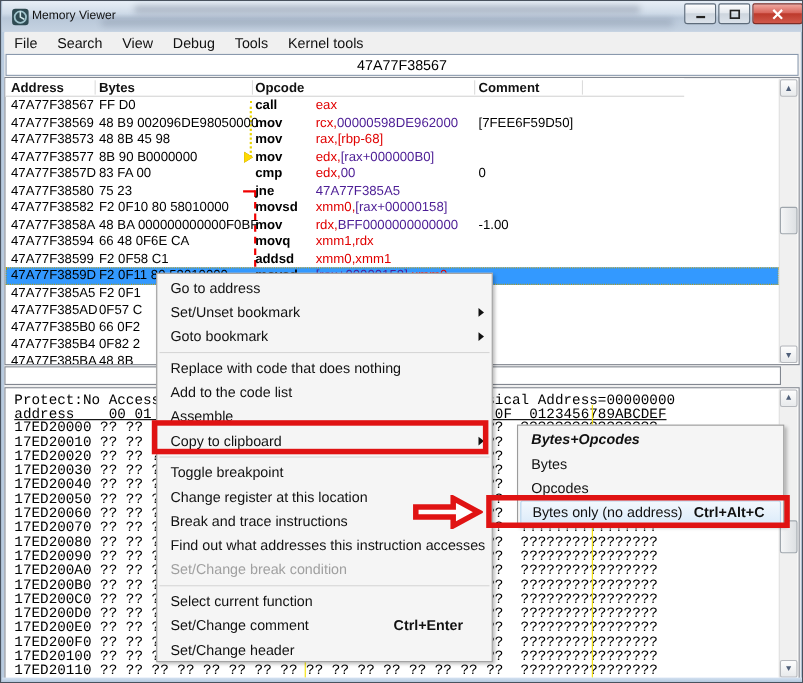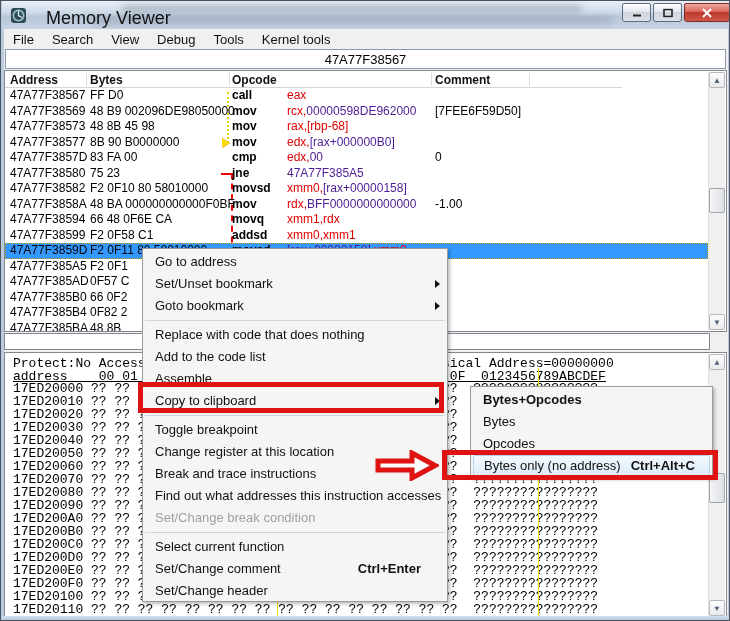--- a/index.html
+++ b/index.html
@@ -4,21 +4,21 @@
 <style>
   html,body{margin:0;padding:0;background:#888;}
   *{box-sizing:border-box;}
   .window{position:relative;width:730px;height:621px;font-family:"Liberation Sans",sans-serif;
     background:#b9cbdf;border:1px solid #49525e;overflow:hidden;}
   
   .titlebar{position:absolute;left:1px;top:0;width:728px;height:28px;
     background:linear-gradient(#e8eff7 0%,#cfdbe8 40%,#b8c7d8 55%,#c6d3e2 100%);overflow:hidden;}
   .blurline{position:absolute;height:7px;border-radius:3px;background:rgba(75,86,110,.30);filter:blur(3px);}
   .app-icon{position:absolute;left:8px;top:6px;width:17px;height:17px;}
-  .win-title{position:absolute;left:44px;top:7px;font-size:18px;color:#111;}
+  .win-title{position:absolute;left:27px;top:7px;font-size:11px;color:#111;}
   .winbtns{position:absolute;left:620px;top:2px;display:flex;gap:2px;}
   .wbtn{height:19px;border:1px solid #5d6b7a;border-radius:2px 2px 3px 3px;position:relative;
     background:linear-gradient(#fdfdfd,#e3e8ee 45%,#cdd5de 50%,#dbe2ea);}
   .wbtn.min,.wbtn.max{width:29px;}
   .wbtn.close{width:46px;border-color:#7c2c26;
     background:linear-gradient(#f0a8a0,#d9665c 45%,#bd3a2c 50%,#d0584a);}
   .wbtn svg{position:absolute;left:50%;top:50%;transform:translate(-50%,-50%);}
   
   .client{position:absolute;left:3px;top:28px;width:724px;height:589px;background:#f0f0f0;}
   .menubar{position:absolute;left:0;top:1px;width:723px;height:19px;background:#f0f0f0;display:flex;}
@@ -64,21 +64,21 @@
   .hexrow{height:13px;}
   .yvline{position:absolute;top:15px;bottom:1px;width:1px;background:#f5e100;}
   
   .menu{position:absolute;background:#f5f5f5;border:1px solid #9b9b9b;box-shadow:2px 2px 3px rgba(0,0,0,.25);
     padding:2px 0;font-size:13px;color:#111;z-index:40;}
   .mi{position:relative;height:22px;line-height:22px;padding-left:12px;white-space:nowrap;}
   .mi .sc{position:absolute;right:26px;top:0;font-weight:bold;}
   .mi .subarr{position:absolute;right:7px;top:7px;width:0;height:0;
     border-left:5px solid #111;border-top:4px solid transparent;border-bottom:4px solid transparent;}
   .mi.disabled{color:#a0a0a0;}
-  .mi.bold{font-weight:bold;}
+  .mi.bold{font-weight:bold;font-style:italic;}
   .mi.hilite{background:linear-gradient(#f3f8fd,#dcebfa);border:1px solid #b3d3ef;border-radius:2px;
     line-height:20px;margin:0 2px;padding-left:10px;}
   .mi.hilite .sc{right:18px;}
   .msep{height:1px;background:#d6d6d6;margin:3px 2px;}
   .ctxmenu{left:141px;top:247px;width:306px;height:354px;}
   .submenu{left:469px;top:385px;width:243px;height:92px;}
   .submenu .mi .sc{right:14px;}
   
   .ann{position:absolute;z-index:60;}
   .redrect{border:5px solid #e01313;}

